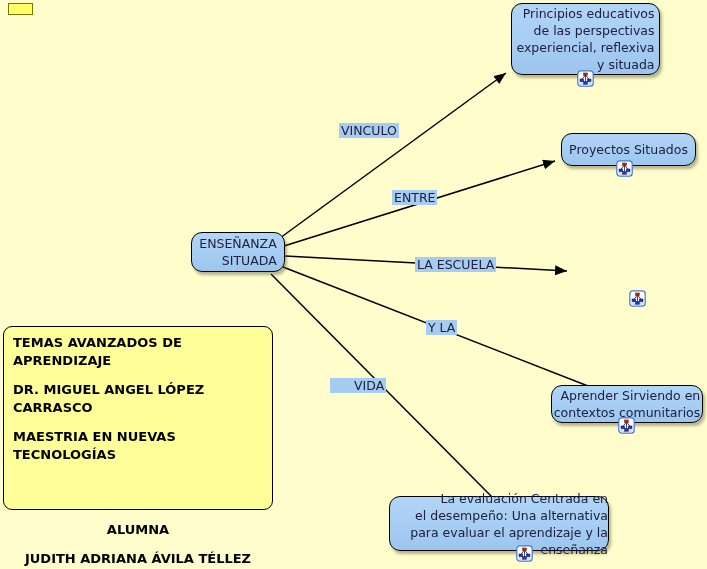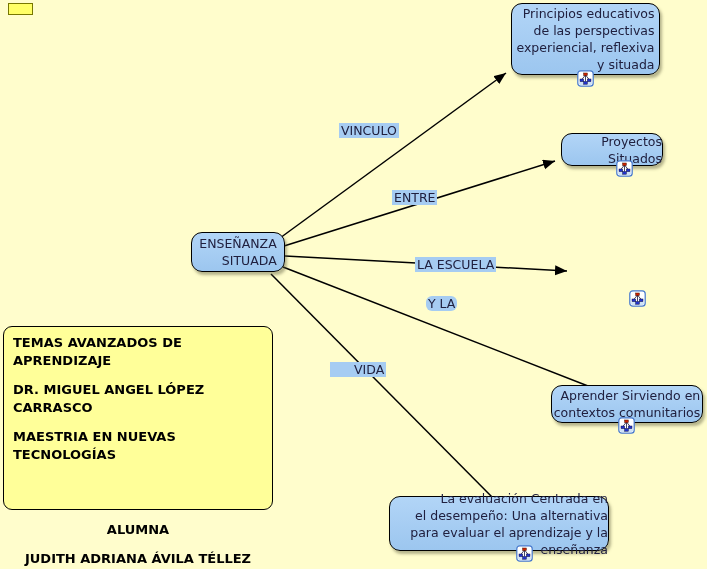--- a/index.html
+++ b/index.html
@@ -95,41 +95,41 @@
 SITUADA</span>
   </div>
 
   <div class="node" style="left:511px;top:3px;width:149px;height:72px;">
     <span>Principios educativos
 de las perspectivas
 experiencial, reflexiva
 y situada</span>
   </div>
 
-  <div class="node" style="left:561px;top:133px;width:102px;height:33px;">
+  <div class="node" style="left:561px;top:133px;width:135px;height:33px;">
     <span>Proyectos Situados</span>
   </div>
 
 
   <div class="node" style="left:551px;top:385px;width:152px;height:38px;">
     <span>Aprender Sirviendo en
 contextos comunitarios</span>
   </div>
 
   <div class="node" style="left:389px;top:496px;width:220px;height:55px;">
     <span>La evaluación Centrada en
 el desempeño: Una alternativa
 para evaluar el aprendizaje y la enseñanza</span>
   </div>
 
   <div class="link-label" style="left:339px;top:123px;">VINCULO</div>
   <div class="link-label" style="left:392px;top:190px;">ENTRE</div>
   <div class="link-label" style="left:415px;top:257px;">LA ESCUELA</div>
-  <div class="link-label" style="left:426px;top:296px;border-radius:6px;">Y LA</div>
-  <div class="link-label" style="left:330px;top:362px;padding-left:24px;">VIDA</div>
+  <div class="link-label" style="left:426px;top:320px;">Y LA</div>
+  <div class="link-label" style="left:330px;top:378px;padding-left:24px;">VIDA</div>
 
   <button class="rsrc" style="left:577px;top:70px;">
     <svg width="17" height="17">
         <use href="#rsrc-glyph"></use>
       </svg>
   </button>
   <button class="rsrc" style="left:616px;top:160px;">
     <svg width="17" height="17">
         <use href="#rsrc-glyph"></use>
       </svg>

